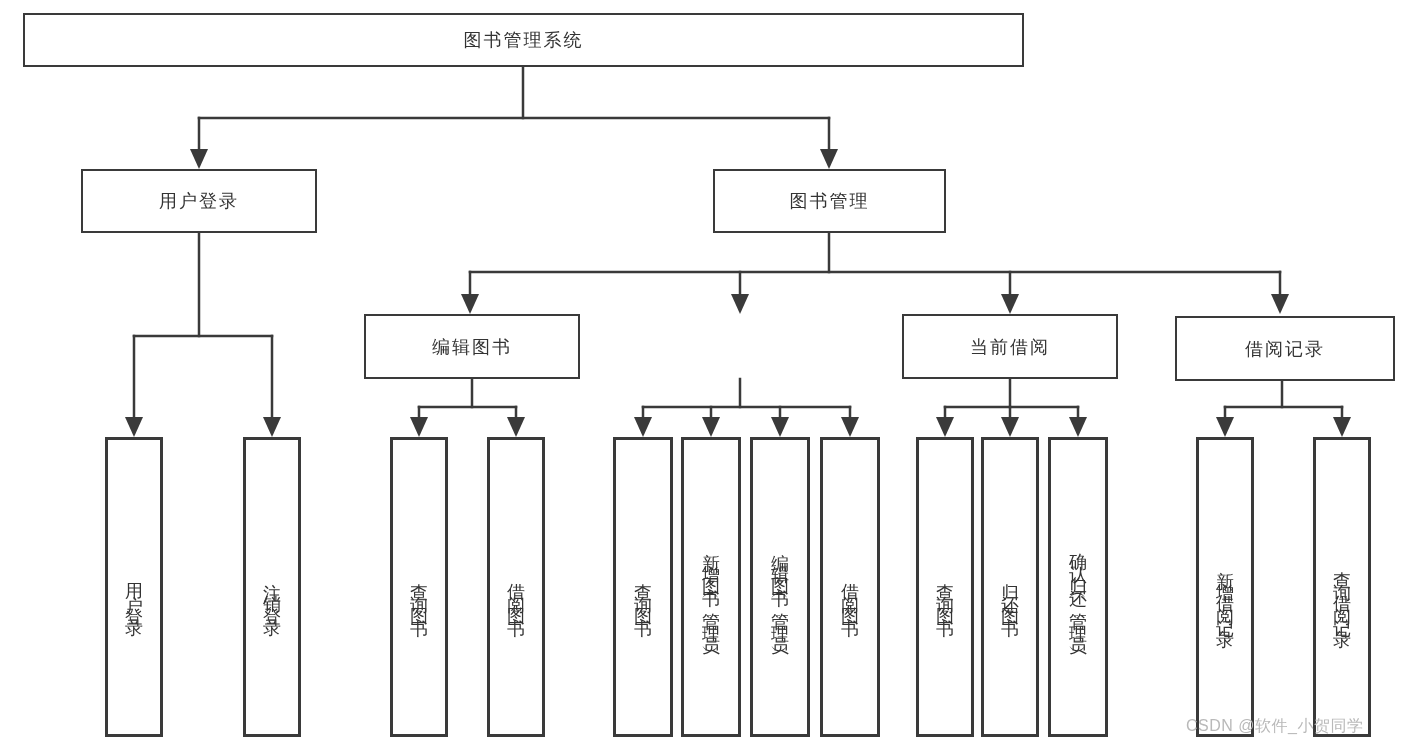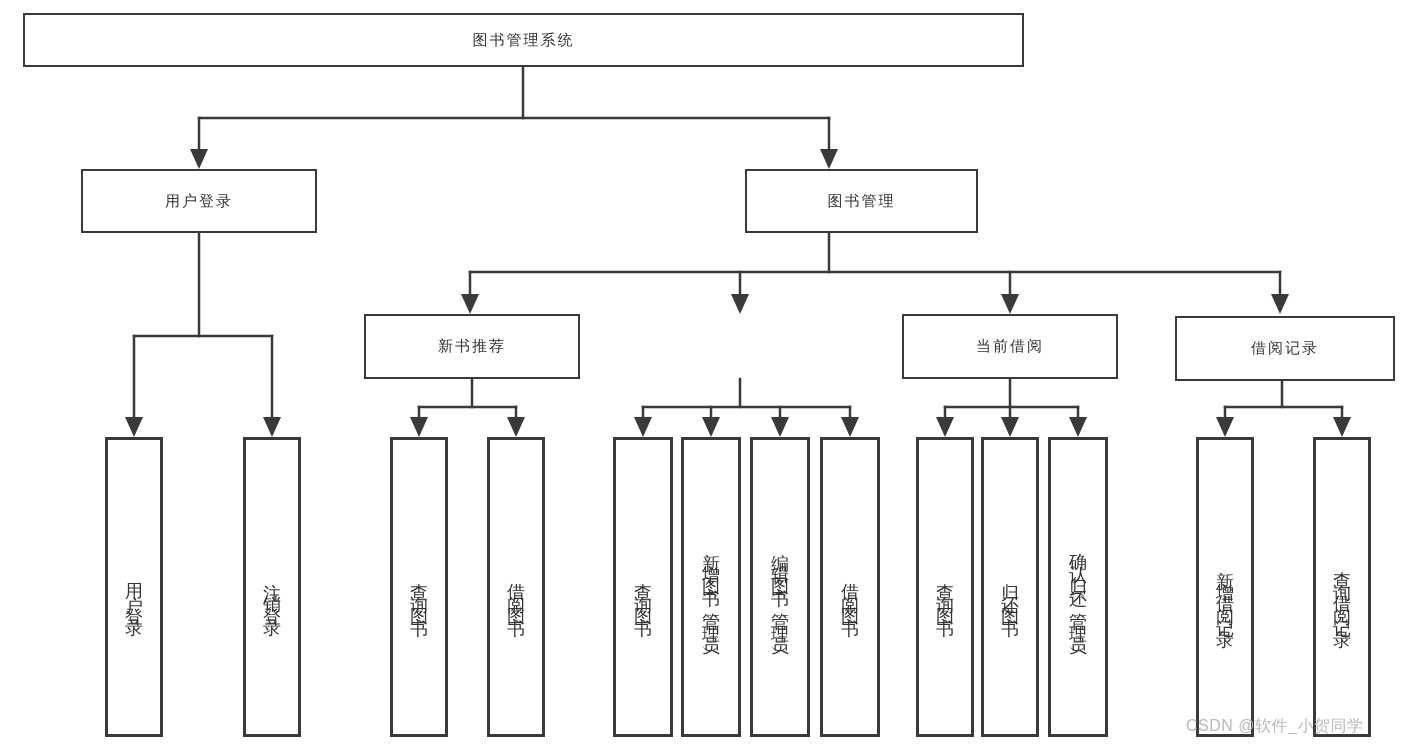--- a/index.html
+++ b/index.html
@@ -27,21 +27,21 @@
   .node {
     position: absolute;
     background: var(--bg);
     border: 2.5px solid var(--box-border);
     color: var(--text);
     display: flex;
     align-items: center;
     justify-content: center;
   }
   .node.h {
-    font-size: 15px;
+    font-size: 18px;
     letter-spacing: 2px;
     white-space: nowrap;
   }
   .node.leaf {
     border-width: 3px;
   }
   .vtext {
     writing-mode: vertical-rl;
     font-size: 18px;
     letter-spacing: 12px;
@@ -125,23 +125,23 @@
       <polygon points="1001,417 1019,417 1010,437"></polygon>
       <polygon points="1069,417 1087,417 1078,437"></polygon>
       <polygon points="1216,417 1234,417 1225,437"></polygon>
       <polygon points="1333,417 1351,417 1342,437"></polygon>
     </g>
   </svg>
 
   <div class="node h" style="left:23px; top:13px; width:1001px; height:54px;">图书管理系统</div>
 
   <div class="node h" style="left:81px; top:169px; width:236px; height:64px;">用户登录</div>
-  <div class="node h" style="left:713px; top:169px; width:233px; height:64px;margin-left:32px;">图书管理</div>
+  <div class="node h" style="left:713px; top:169px; width:233px; height:64px;">图书管理</div>
 
-  <div class="node h" style="left:364px; top:314px; width:216px; height:65px;">新书推荐</div>
+  <div class="node h" style="left:364px; top:314px; width:216px; height:65px;">编辑图书</div>
   <div class="node h" style="left:902px; top:314px; width:216px; height:65px;">当前借阅</div>
   <div class="node h" style="left:1175px; top:316px; width:220px; height:65px;">借阅记录</div>
 
   <div class="node leaf" style="left:105px; top:437px; width:58px; height:300px;">
     <span class="vtext">用户登录</span>
   </div>
   <div class="node leaf" style="left:243px; top:437px; width:58px; height:300px;">
     <span class="vtext">注销登录</span>
   </div>
   <div class="node leaf" style="left:390px; top:437px; width:58px; height:300px;">

